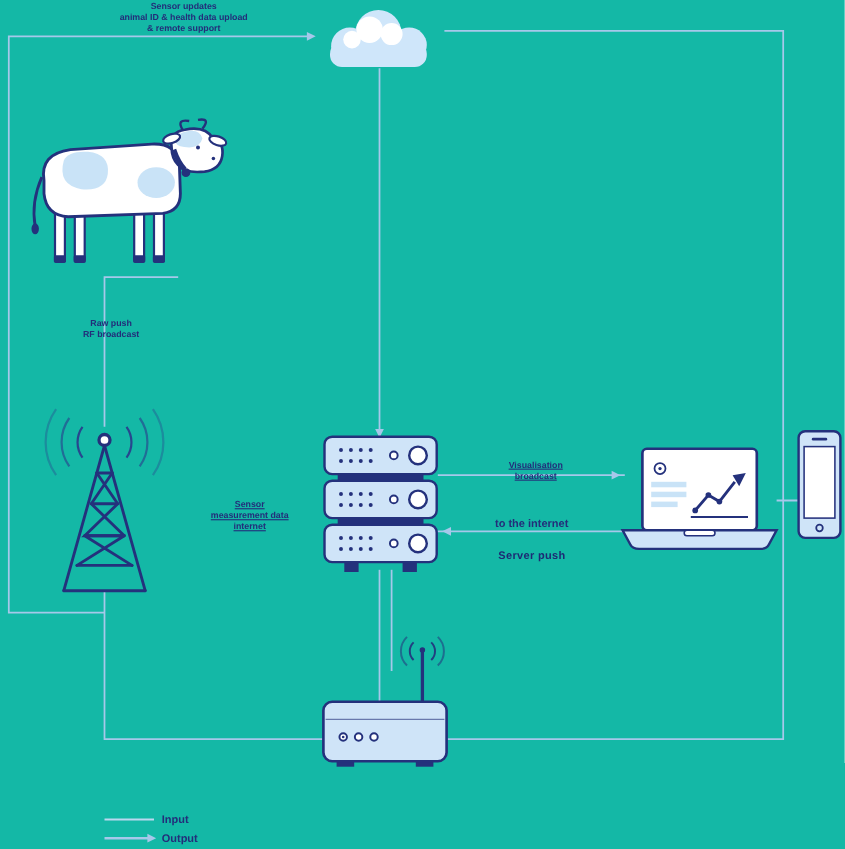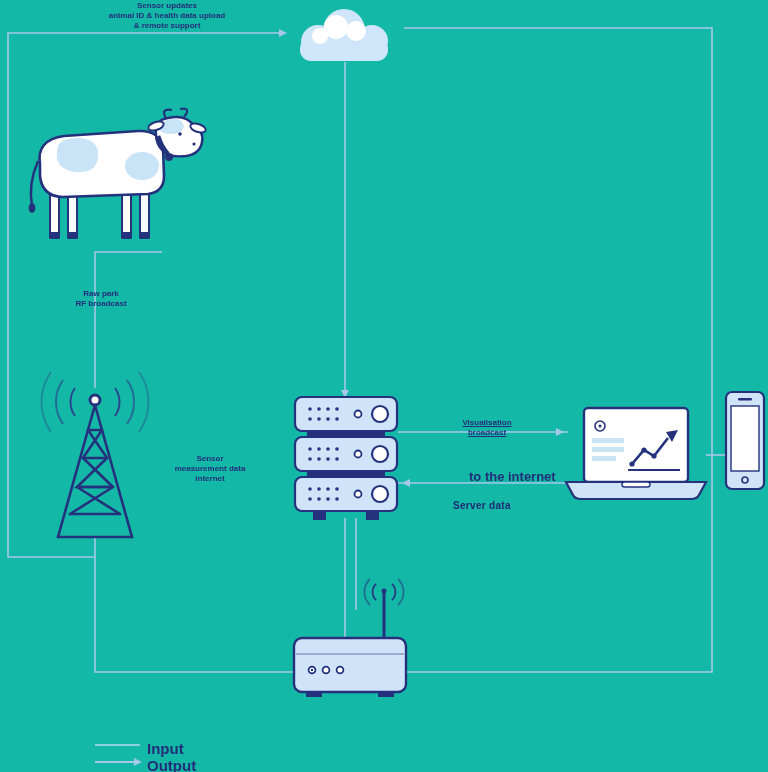--- a/index.html
+++ b/index.html
@@ -11,21 +11,21 @@
   .lbl{
     position:absolute;color:#232e7a;font-size:8px;line-height:10px;font-weight:700;
     text-align:center;white-space:nowrap;transform:translateX(-50%);
   }
   .lbl .ln{display:block;}
   .lbl-left{transform:none;text-align:left;}
   .caption{
     position:absolute;color:#1d2a74;font-size:10px;font-weight:700;letter-spacing:.3px;white-space:nowrap;
   }
   .legend-text{
-    position:absolute;color:#232e7a;font-size:15px;font-weight:700;white-space:nowrap;
+    position:absolute;color:#232e7a;font-size:10px;font-weight:700;white-space:nowrap;
   }
 </style>
 </head>
 <body>
 
 <div id="stage">
 
   <svg id="diagram-svg" width="768" height="772" viewBox="0 0 768 772">
 
     <g stroke="#a6c8ea" stroke-width="1.6" fill="none">
@@ -255,37 +255,37 @@
   </svg>
 
   <div class="lbl" style="left:167px;top:1px;">
     <span class="ln">Sensor updates</span>
     <span class="ln">animal ID &amp; health data upload</span>
     <span class="ln">&amp; remote support</span>
   </div>
 
 
   <div class="lbl" style="left:101px;top:289px;">
-    <span class="ln">Raw park</span>
+    <span class="ln">Raw push</span>
     <span class="ln">RF broadcast</span>
   </div>
 
-  <div class="lbl" style="left:210px;top:454px;">
+  <div class="lbl" style="left:227px;top:454px;text-decoration:underline;">
     <span class="ln">Sensor</span>
     <span class="ln">measurement data</span>
     <span class="ln">internet</span>
   </div>
 
   <div class="lbl" style="left:487px;top:418px;text-decoration:underline;">
     <span class="ln">Visualisation</span>
     <span class="ln">broadcast</span>
   </div>
 
-  <div class="lbl lbl-left" style="left:469px;top:472px;font-size:13px;">
+  <div class="lbl lbl-left" style="left:450px;top:472px;font-size:10px;">
     <span class="ln">to the internet</span>
   </div>
 
-  <div class="caption" style="left:453px;top:500px;">Server data</div>
+  <div class="caption" style="left:453px;top:500px;">Server push</div>
 
   <div class="legend-text" style="left:147px;top:740px;">Input</div>
   <div class="legend-text" style="left:147px;top:757px;">Output</div>
 
 </div>
 
 </body></html>

